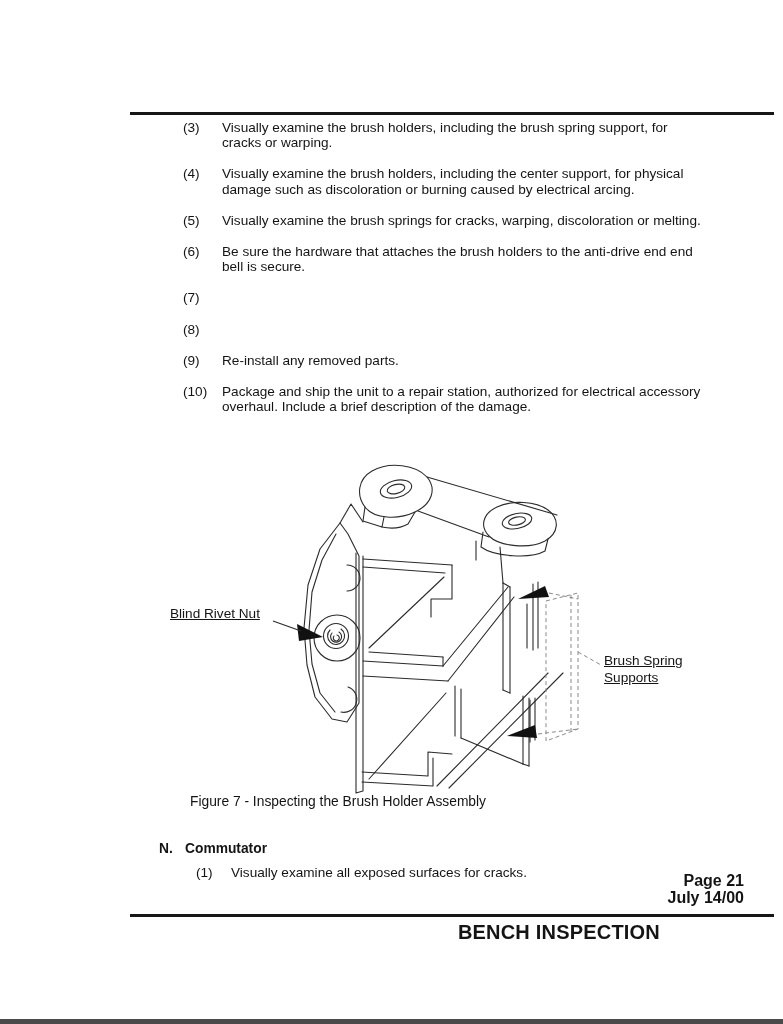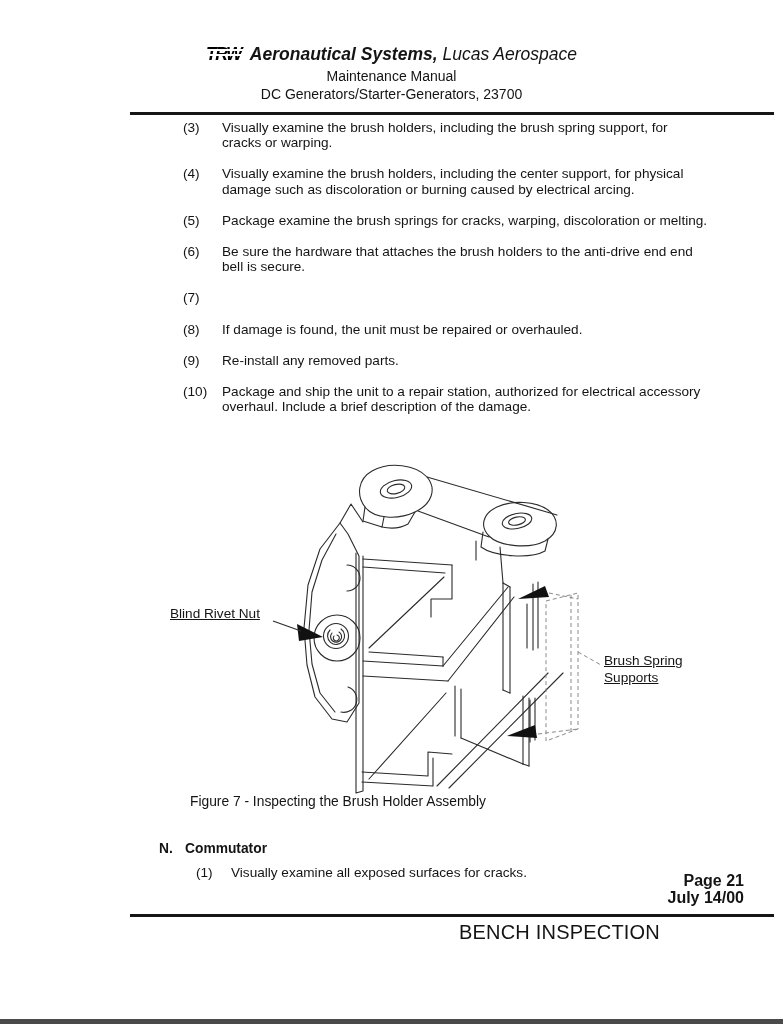--- a/index.html
+++ b/index.html
@@ -37,68 +37,58 @@
   .lbl-rivet  { left:170px; top:606px; }
   .lbl-spring { left:604px; top:653px; }
   .fig-caption { position:absolute; left:190px; top:794px; width:500px; text-align:left; font-size:13.8px; }
   
   .section-n { position:absolute; left:159px; top:841px; display:flex; font-size:13.8px; font-weight:bold; }
   .section-letter { width:26px; }
   .section-item { position:absolute; left:196px; top:865px; display:flex; font-size:13.6px; }
   .section-item .item-num { width:35px; }
   
   .bench-title { position:absolute; left:300px; top:921px; width:360px; text-align:right;
-                 font-size:20px; font-weight:normal; letter-spacing:0.2px; }
+                 font-size:20px; font-weight:bold; letter-spacing:0.2px; }
   .page-date { position:absolute; left:610px; top:872px; width:134px; text-align:right;
                font-size:16px; line-height:17px;font-weight:bold; }
   .copyright { position:absolute; left:114px; top:961px; width:600px; text-align:center; font-size:11.3px; }
   .bottom-bar { position:absolute; left:0; bottom:0; width:100%; height:5px; background:#4a4a4a; }
 </style>
 </head>
 <body>
 
 <div class="page">
 
-  <div class="header">
-    <div class="brand-line">
-      <span class="logo">TRW</span>
-      <span class="brand-bold">Aeronautical Systems,</span>
-      <span class="brand-italic">Lucas Aerospace</span>
-    </div>
-    <div class="hdr-sub">Maintenance Manual</div>
-    <div class="hdr-sub">DC Generators/Starter-Generators, 23700</div>
-  </div>
   <div class="rule rule-top"></div>
 
   <div class="list">
     <div class="item">
       <span class="item-num">(3)</span>
       <span class="item-text">Visually examine the brush holders, including the brush spring support, for
 cracks or warping.</span>
     </div>
     <div class="item">
       <span class="item-num">(4)</span>
       <span class="item-text">Visually examine the brush holders, including the center support, for physical
 damage such as discoloration or burning caused by electrical arcing.</span>
     </div>
     <div class="item">
       <span class="item-num">(5)</span>
-      <span class="item-text">Package examine the brush springs for cracks, warping, discoloration or melting.</span>
+      <span class="item-text">Visually examine the brush springs for cracks, warping, discoloration or melting.</span>
     </div>
     <div class="item">
       <span class="item-num">(6)</span>
       <span class="item-text">Be sure the hardware that attaches the brush holders to the anti-drive end end
 bell is secure.</span>
     </div>
     <div class="item">
       <span class="item-num">(7)</span>
     </div>
     <div class="item">
       <span class="item-num">(8)</span>
-      <span class="item-text">If damage is found, the unit must be repaired or overhauled.</span>
     </div>
     <div class="item">
       <span class="item-num">(9)</span>
       <span class="item-text">Re-install any removed parts.</span>
     </div>
     <div class="item">
       <span class="item-num">(10)</span>
       <span class="item-text">Package and ship the unit to a repair station, authorized for electrical accessory
 overhaul. Include a brief description of the damage.</span>
     </div>

